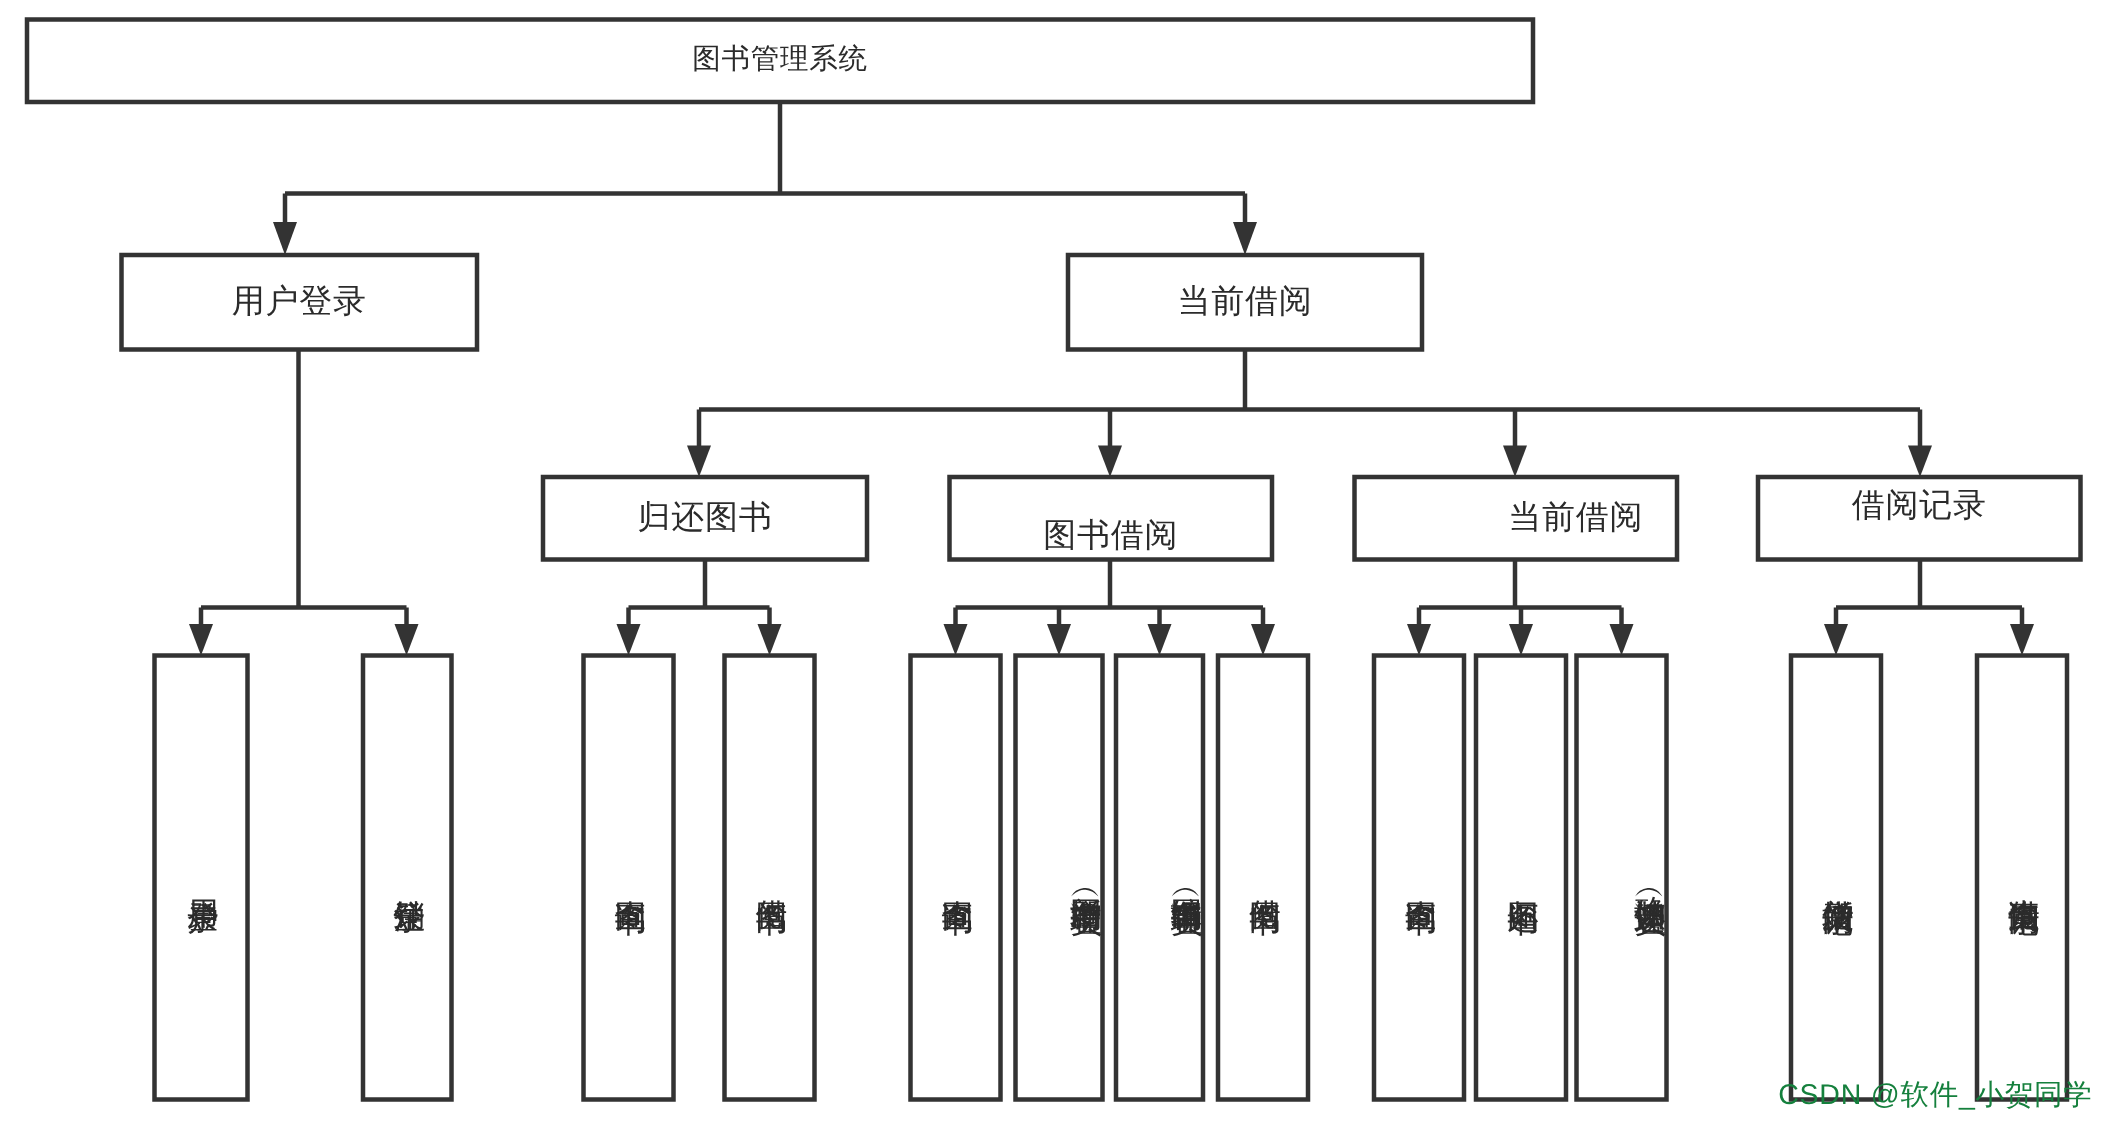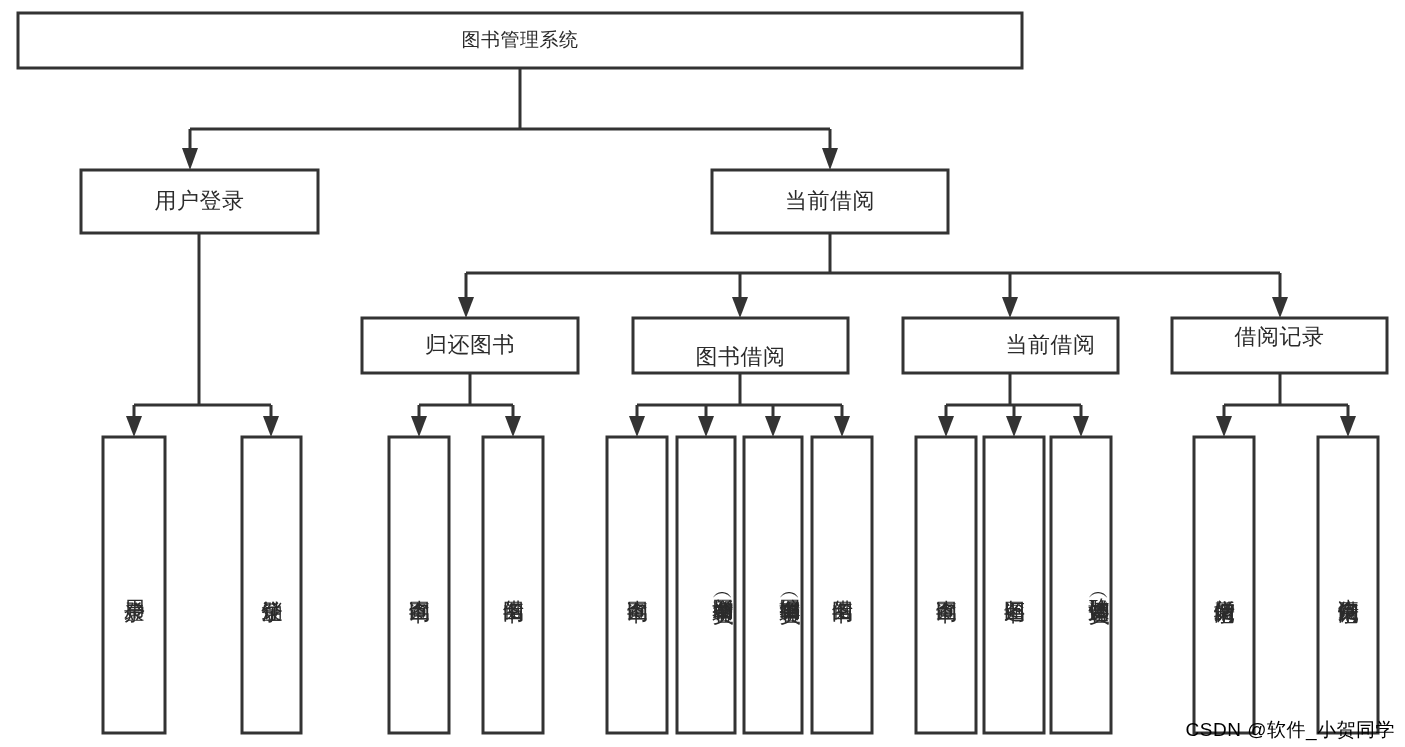--- a/index.html
+++ b/index.html
@@ -63,21 +63,21 @@
     line-height: 1.18;
     letter-spacing: 1px;
     writing-mode: vertical-rl;
     text-orientation: upright;
     pointer-events: none;
   }
   .watermark {
     position: absolute;
     right: 10px;
     bottom: 4px;
-    color: #000000;
+    color: #15803d;
     font-size: 19px;
     letter-spacing: 0.5px;
     white-space: nowrap;
     user-select: none;
   }
 </style>
 </head>
 <body>
 
 <div id="diagram-root">

